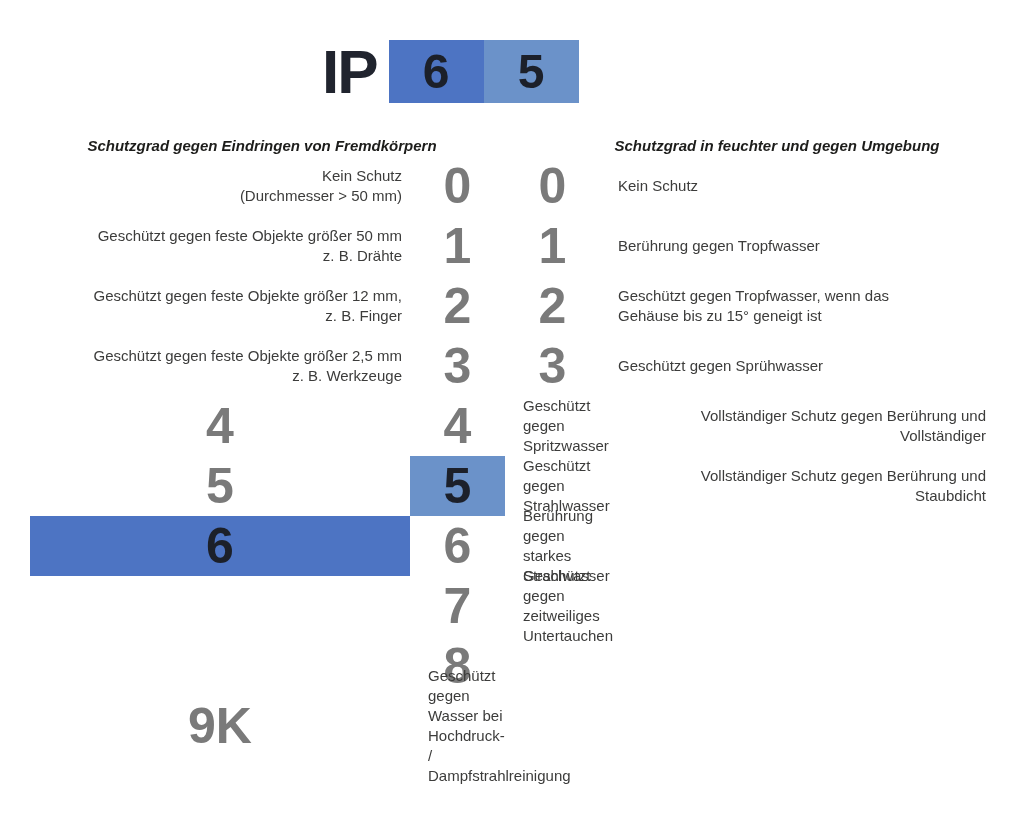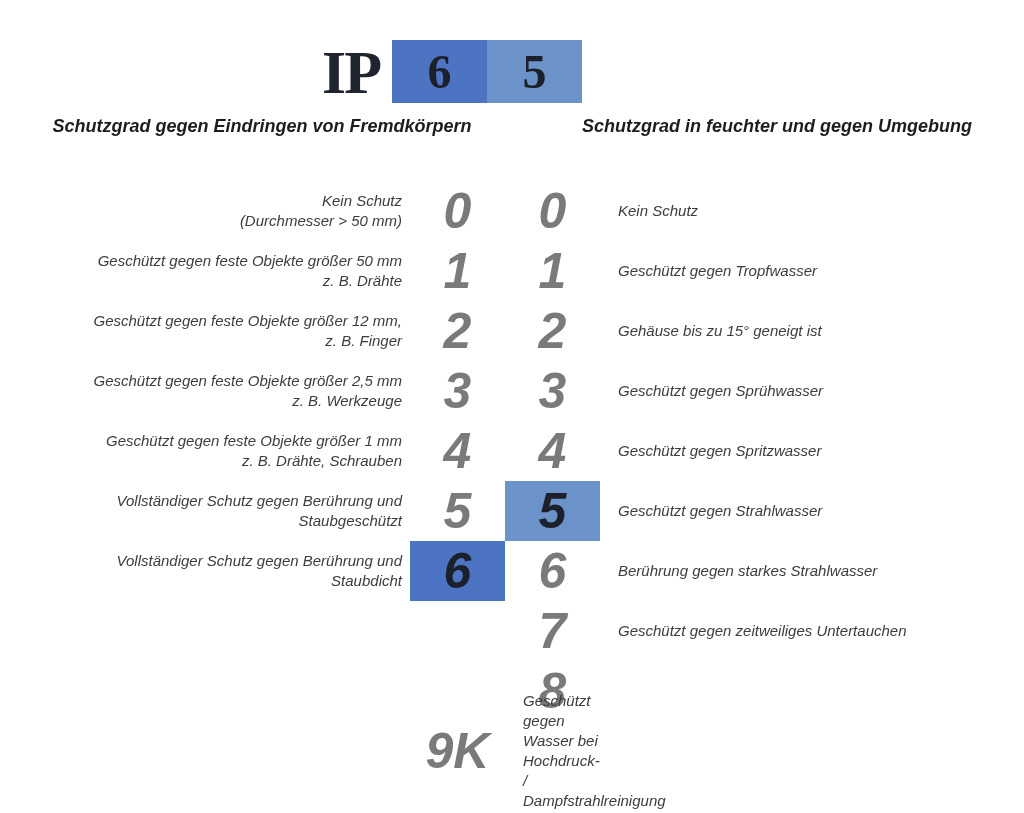--- a/index.html
+++ b/index.html
@@ -2,44 +2,44 @@
 <html><head>
 <meta charset="utf-8">
 <style>
   html, body { margin:0; padding:0; background:#ffffff; }
   .canvas {
     position:relative; width:1024px; height:813px; background:#ffffff;
     font-family:"Liberation Sans", sans-serif; overflow:hidden;
   }
 
   
-  .ip-header { position:absolute; top:40px; left:322px; display:flex; align-items:center; height:63px;font-family:Liberation Serif, serif; }
+  .ip-header { position:absolute; top:40px; left:322px; display:flex; align-items:center; height:63px; }
   .ip-label {
     font-size:62px; font-weight:bold; color:#20242e;
     margin-right:12px; line-height:1; letter-spacing:-2px;
   }
   .ip-box {
     width:95px; height:63px; display:flex; align-items:center; justify-content:center;
     font-size:48px; font-weight:bold; color:#1c202a; line-height:1;
   }
   .ip-box.first  { background:var(--dark-blue); }
   .ip-box.second { background:var(--light-blue); }
 
   
   .col-title {
-    position:absolute; top:116px; width:460px; text-align:center;
-    font-size:18px; font-style:italic; font-weight:bold; color:#1d1d1b;
+    position:absolute; top:137px; width:460px; text-align:center;
+    font-size:15px; font-style:italic; font-weight:bold; color:#1d1d1b;
   }
   .col-title.left  { left:32px; }
   .col-title.right { left:547px; }
 
   
   .grid {
-    position:absolute; top:181px; left:30px; width:964px;
-    display:grid; grid-template-columns:380px 95px 95px 394px; grid-auto-rows:60px;font-style:italic;
+    position:absolute; top:156px; left:30px; width:964px;
+    display:grid; grid-template-columns:380px 95px 95px 394px; grid-auto-rows:60px;
   }
   .cell { display:flex; }
   .desc {
     flex-direction:column; justify-content:center;
     font-size:15px; line-height:20px; color:#3c3c3b;
   }
   .desc-left  { align-items:flex-end; text-align:right; padding-right:8px; }
   .desc-right { align-items:flex-start; text-align:left; padding-left:18px; }
   .num {
     align-items:center; justify-content:center;
@@ -73,52 +73,49 @@
       <div class="cell desc desc-right">
         <span>Kein Schutz</span>
       </div>
       <div class="cell desc desc-left">
         <span>Geschützt gegen feste Objekte größer 50 mm</span>
         <span>z. B. Drähte</span>
       </div>
       <div class="cell num">1</div>
       <div class="cell num">1</div>
       <div class="cell desc desc-right">
-        <span>Geschützt gegen Tropfwasser</span>
+        <span>Berührung gegen Tropfwasser</span>
       </div>
       <div class="cell desc desc-left">
         <span>Geschützt gegen feste Objekte größer 12 mm,</span>
         <span>z. B. Finger</span>
       </div>
       <div class="cell num">2</div>
       <div class="cell num">2</div>
       <div class="cell desc desc-right">
+        <span>Geschützt gegen Tropfwasser, wenn das</span>
         <span>Gehäuse bis zu 15° geneigt ist</span>
       </div>
       <div class="cell desc desc-left">
         <span>Geschützt gegen feste Objekte größer 2,5 mm</span>
         <span>z. B. Werkzeuge</span>
       </div>
       <div class="cell num">3</div>
       <div class="cell num">3</div>
       <div class="cell desc desc-right">
         <span>Geschützt gegen Sprühwasser</span>
       </div>
-      <div class="cell desc desc-left">
-        <span>Geschützt gegen feste Objekte größer 1 mm</span>
-        <span>z. B. Drähte, Schrauben</span>
-      </div>
       <div class="cell num">4</div>
       <div class="cell num">4</div>
       <div class="cell desc desc-right">
         <span>Geschützt gegen Spritzwasser</span>
       </div>
       <div class="cell desc desc-left">
         <span>Vollständiger Schutz gegen Berührung und</span>
-        <span>Staubgeschützt</span>
+        <span>Vollständiger</span>
       </div>
       <div class="cell num">5</div>
       <div class="cell num hl-light">5</div>
       <div class="cell desc desc-right">
         <span>Geschützt gegen Strahlwasser</span>
       </div>
       <div class="cell desc desc-left">
         <span>Vollständiger Schutz gegen Berührung und</span>
         <span>Staubdicht</span>
       </div>

